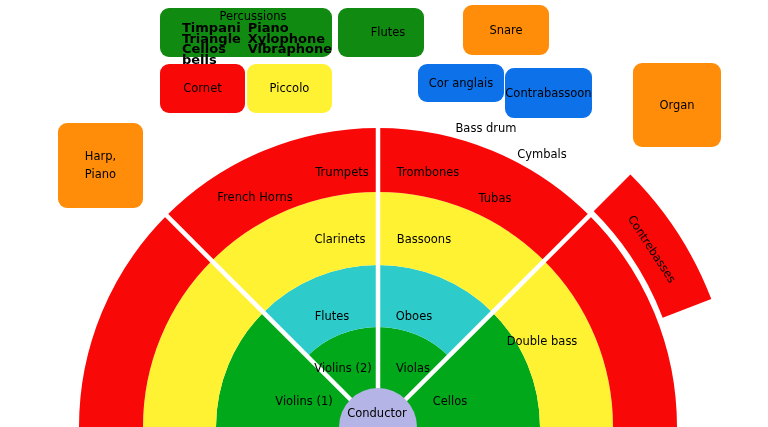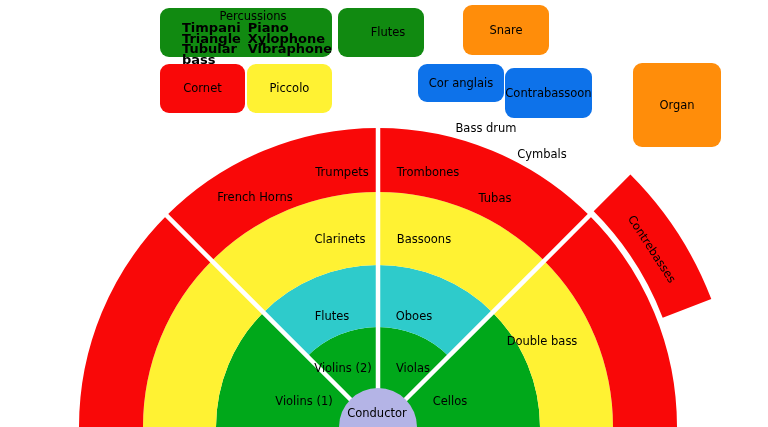--- a/index.html
+++ b/index.html
@@ -71,21 +71,21 @@
       <text x="542" y="154" dy="0.35em" text-anchor="middle" font-size="11.5" fill="#000000">Cymbals</text>
       <text x="652" y="249" dy="0.35em" text-anchor="middle" font-size="11.5" fill="#000000" transform="rotate(57 652 249)">Contrebasses</text>
     </svg>
 
   <div class="box c-greenbox" id="box-percussions">
     <div class="perc-title">Percussions</div>
     <div class="perc-cols">
       <div class="perc-col first">
         <div>Timpani</div>
         <div>Triangle</div>
-        <div>Tubular bass</div>
+        <div>Cellos bells</div>
       </div>
       <div class="perc-col">
         <div>Piano</div>
         <div>Xylophone</div>
         <div>Vibraphone</div>
       </div>
     </div>
   </div>
 
   <div class="box c-greenbox" id="box-timbale">
@@ -109,14 +109,20 @@
   </div>
 
   <div class="box c-blue" id="box-contrabassoon">
     <span>Contrabassoon</span>
   </div>
 
   <div class="box c-orange" id="box-organ">
     <span>Organ</span>
   </div>
 
+  <div class="box c-orange" id="box-harp-piano">
+    <div class="lines">
+      <div>Harp,</div>
+      <div>Piano</div>
+    </div>
+  </div>
 
 </div>
 
 </body></html>

